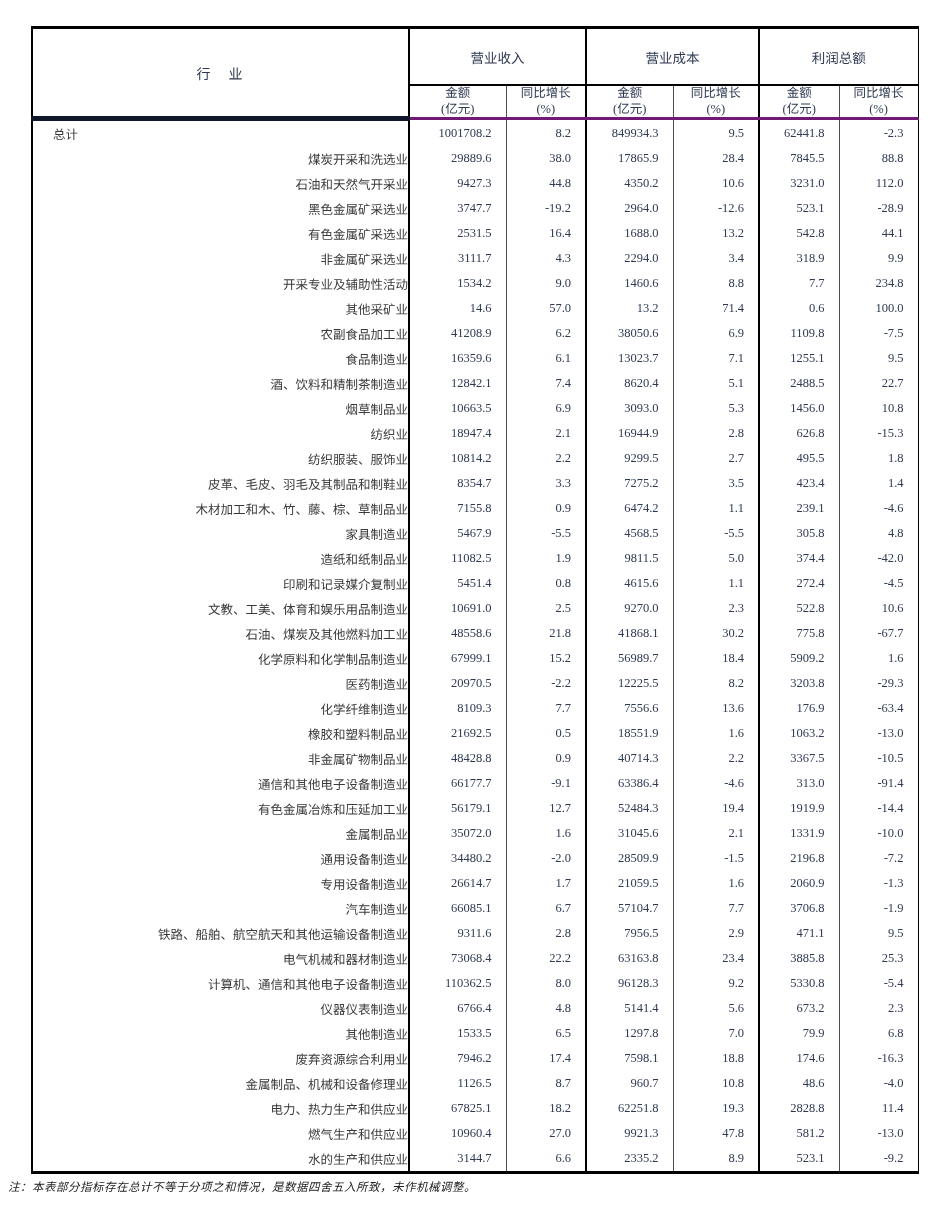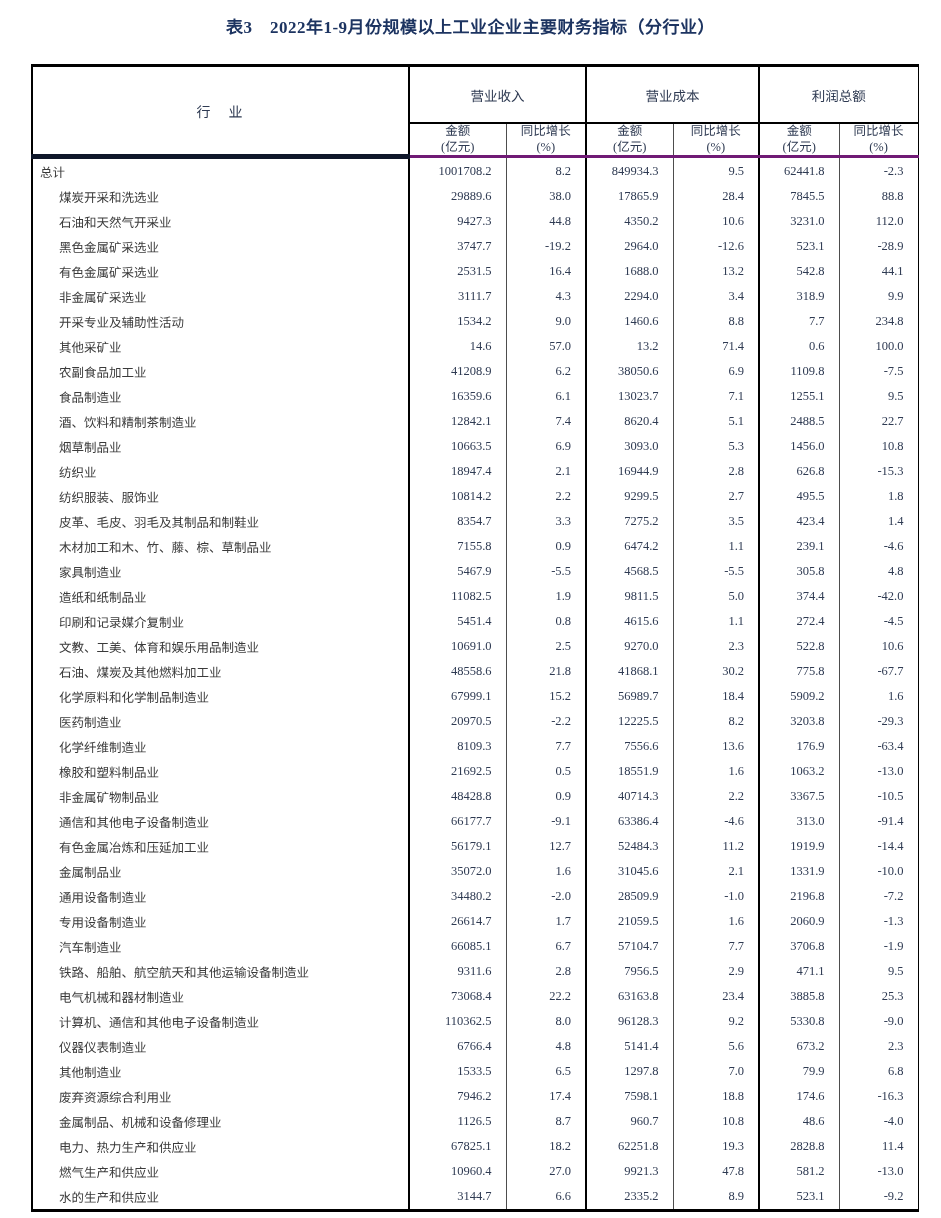--- a/index.html
+++ b/index.html
@@ -68,46 +68,45 @@
 
   tbody td {
     height: 25px;
     padding: 0;
     vertical-align: middle;
     font-size: 12.5px;
   }
   td.industry {
     color: #3a3a3a;
     text-align: left;
-    padding-left: 7px;
+    padding-left: 20px;
     white-space: nowrap;
     overflow: hidden;
   }
-  td.industry.indent { padding-left: 26px; }
+  td.industry.indent { padding-left: 26px; text-align: right; }
   td.num {
     color: #2e3a52;
     text-align: right;
     padding-right: 14px;
     font-variant-numeric: tabular-nums;
   }
 
   .footnote {
     margin: 4px 0 0 8px;
     font-size: 11.5px;
     font-style: italic;
     color: #222222;
     letter-spacing: 0.5px;
   }
 </style>
 </head>
 <body>
 
 <div class="page">
 
-  <h1 class="title">表3　2022年1-9月份规模以上工业企业主要财务指标（分行业）</h1>
 
   <div class="table-wrap">
     <table class="stat">
       <colgroup>
         <col class="c-ind">
           <col class="c-ra">
           <col class="c-rg">
         <col class="c-ca">
           <col class="c-cg">
           <col class="c-pa">
@@ -389,39 +388,39 @@
             <td class="num v-group-l">63386.4</td>
             <td class="num v-thin-l">-4.6</td>
             <td class="num v-group-l">313.0</td>
             <td class="num v-thin-l">-91.4</td>
           </tr>
           <tr>
             <td class="industry indent">有色金属冶炼和压延加工业</td>
             <td class="num v-thick-l">56179.1</td>
             <td class="num v-thin-l">12.7</td>
             <td class="num v-group-l">52484.3</td>
-            <td class="num v-thin-l">11.2</td>
+            <td class="num v-thin-l">19.4</td>
             <td class="num v-group-l">1919.9</td>
             <td class="num v-thin-l">-14.4</td>
           </tr>
           <tr>
             <td class="industry indent">金属制品业</td>
             <td class="num v-thick-l">35072.0</td>
             <td class="num v-thin-l">1.6</td>
             <td class="num v-group-l">31045.6</td>
             <td class="num v-thin-l">2.1</td>
             <td class="num v-group-l">1331.9</td>
             <td class="num v-thin-l">-10.0</td>
           </tr>
           <tr>
             <td class="industry indent">通用设备制造业</td>
             <td class="num v-thick-l">34480.2</td>
             <td class="num v-thin-l">-2.0</td>
             <td class="num v-group-l">28509.9</td>
-            <td class="num v-thin-l">-1.0</td>
+            <td class="num v-thin-l">-1.5</td>
             <td class="num v-group-l">2196.8</td>
             <td class="num v-thin-l">-7.2</td>
           </tr>
           <tr>
             <td class="industry indent">专用设备制造业</td>
             <td class="num v-thick-l">26614.7</td>
             <td class="num v-thin-l">1.7</td>
             <td class="num v-group-l">21059.5</td>
             <td class="num v-thin-l">1.6</td>
             <td class="num v-group-l">2060.9</td>
@@ -454,21 +453,21 @@
             <td class="num v-group-l">3885.8</td>
             <td class="num v-thin-l">25.3</td>
           </tr>
           <tr>
             <td class="industry indent">计算机、通信和其他电子设备制造业</td>
             <td class="num v-thick-l">110362.5</td>
             <td class="num v-thin-l">8.0</td>
             <td class="num v-group-l">96128.3</td>
             <td class="num v-thin-l">9.2</td>
             <td class="num v-group-l">5330.8</td>
-            <td class="num v-thin-l">-9.0</td>
+            <td class="num v-thin-l">-5.4</td>
           </tr>
           <tr>
             <td class="industry indent">仪器仪表制造业</td>
             <td class="num v-thick-l">6766.4</td>
             <td class="num v-thin-l">4.8</td>
             <td class="num v-group-l">5141.4</td>
             <td class="num v-thin-l">5.6</td>
             <td class="num v-group-l">673.2</td>
             <td class="num v-thin-l">2.3</td>
           </tr>

